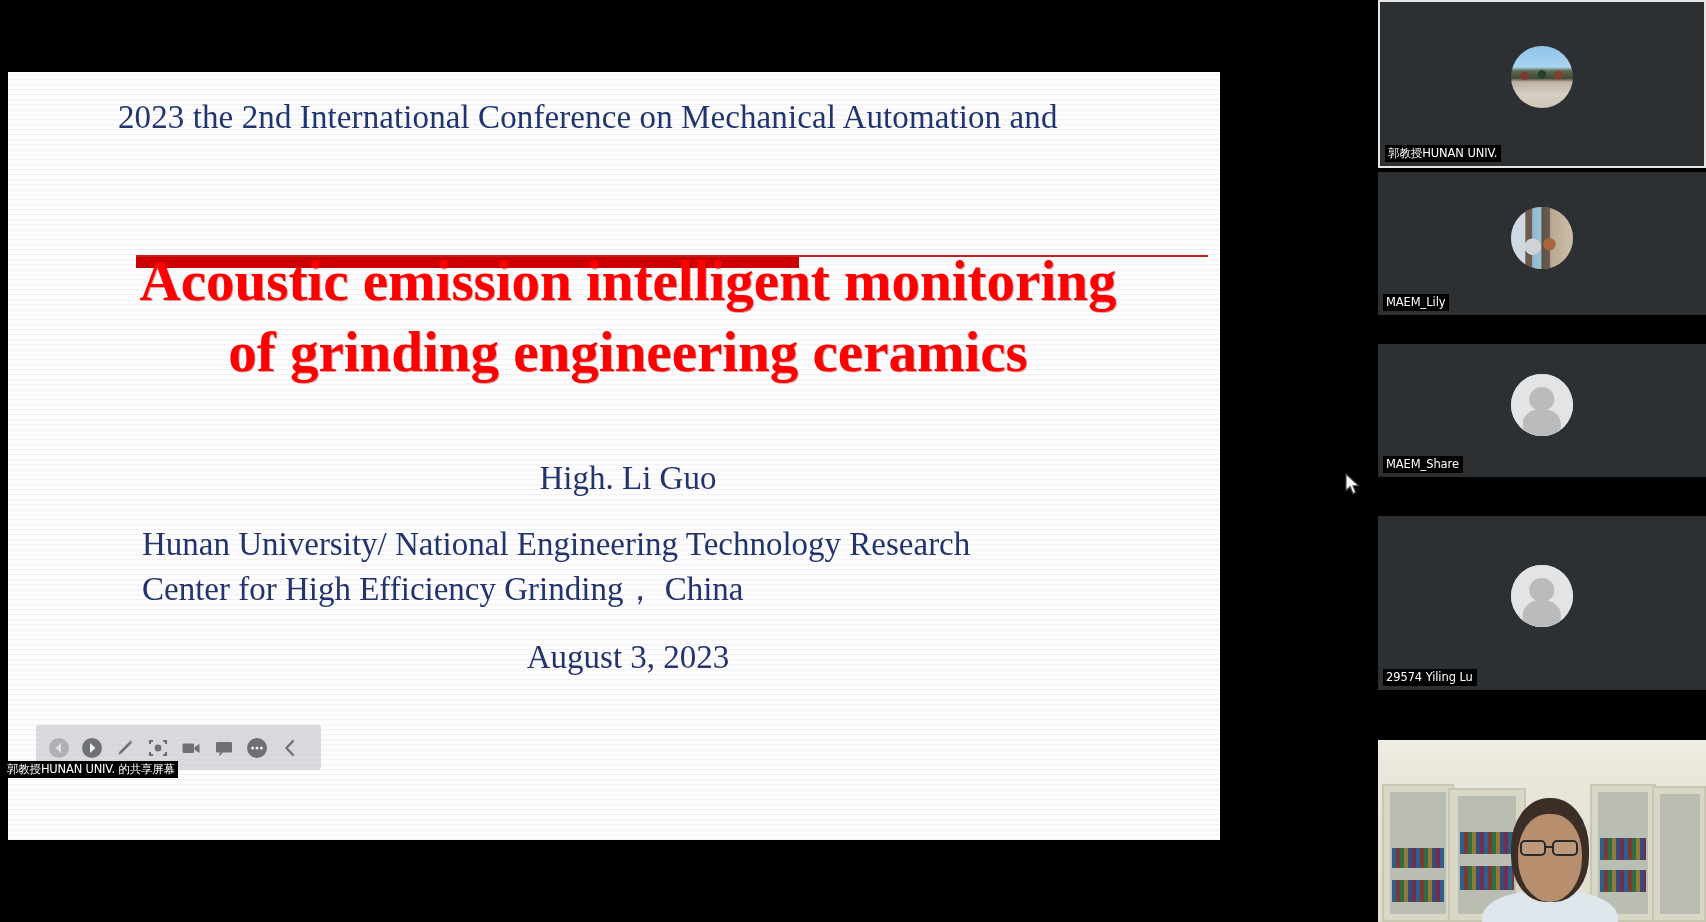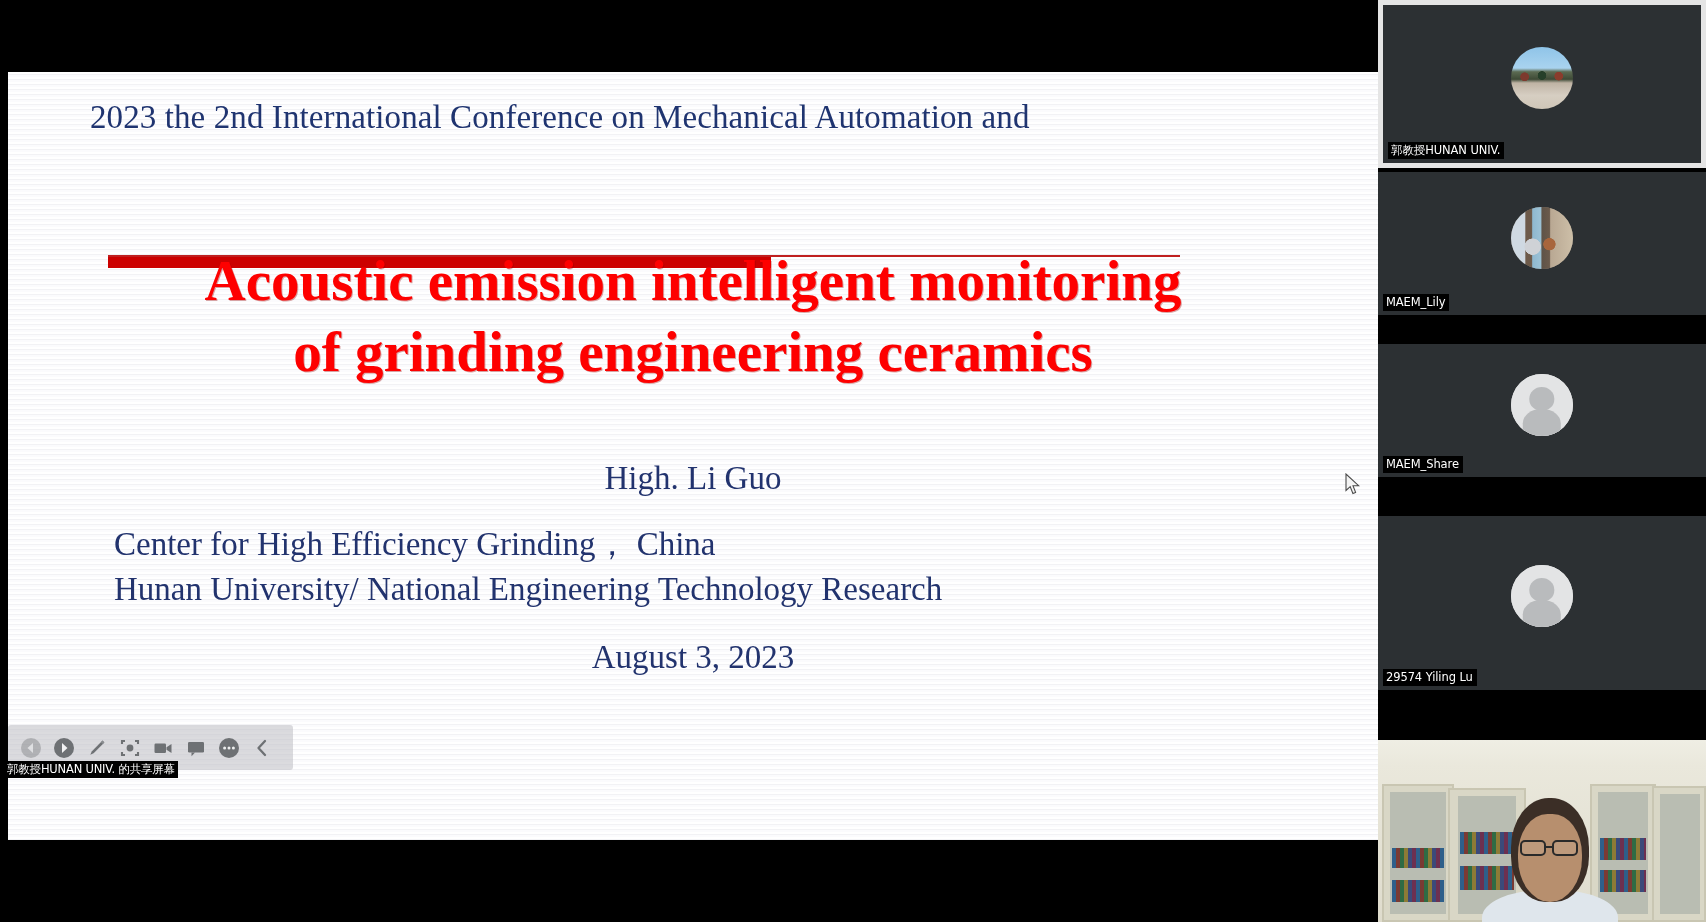--- a/index.html
+++ b/index.html
@@ -10,28 +10,29 @@
     font-family:"Liberation Sans", sans-serif;
   }
   #app{ position:relative; width:1706px; height:922px; background:#000; }
 
   
   #share-region{
     position:absolute; left:0; top:0; width:1378px; height:922px;
     background:#000;
   }
   #slide{
-    position:absolute; left:8px; top:72px; width:1370px; height:768px;
+    position:absolute; left:8px; top:72px; width:1212px; height:768px;
     background:
       repeating-linear-gradient(to bottom,
         #ffffff 0px, #ffffff 2px,
         #f2f2f5 2px, #f2f2f5 3px,
         #fbfbfd 3px, #fbfbfd 5px),
       linear-gradient(to right, #fdfdff 0%, #f7f7fa 60%, #f4f4f8 100%);
     overflow:hidden;
+    padding-left:28px;
   }
   .slide-inner{ position:relative; width:100%; height:100%; }
 
   
   #conf-header{
     position:absolute; left:82px; top:24px; width:1100px;
     font-family:"Liberation Serif", serif;
     font-size:33px; line-height:1.32;
     color:#1f3470;
     letter-spacing:.1px;
@@ -119,21 +120,21 @@
   
   #sidebar{
     position:absolute; left:1378px; top:0; width:328px; height:922px;
     background:#000;
   }
   .tile{
     position:absolute; left:0; width:328px;
     background:#2c3033;
     overflow:hidden;
   }
-  .tile.active{ border:5px solid #e5e5e5; }
+  .tile.active{ border:2px solid #e5e5e5; }
   .tile .av{
     position:absolute; left:50%; top:46%;
     transform:translate(-50%,-50%);
     width:62px; height:62px; border-radius:50%;
     overflow:hidden;
     background:#dfe0e1;
   }
   .tile .name{
     position:absolute; left:5px; bottom:4px;
     background:#000; color:#fff;
@@ -219,22 +220,22 @@
         <div id="rule-thick"></div>
 
         <div id="main-title">
           <span class="ln">Acoustic emission intelligent monitoring</span>
           <span class="ln">of grinding engineering ceramics</span>
         </div>
 
         <div id="presenter">High.  Li Guo</div>
 
         <div id="affiliation">
+          <span class="ln">Hunan University/ National Engineering Technology Research</span>
           <span class="ln">Center for High Efficiency Grinding，  China</span>
-          <span class="ln">Hunan University/ National Engineering Technology Research</span>
         </div>
 
         <div id="slide-date">August 3,  2023</div>
 
         <div id="annot-toolbar">
 
           <div class="tb-btn dim" title="Previous">
             <svg width="22" height="22" viewBox="0 0 22 22">
               <circle cx="11" cy="11" r="10" fill="#6e7174"></circle>
               <path d="M13 6 L7.5 11 L13 16 Z" fill="#e8e9ea"></path>

